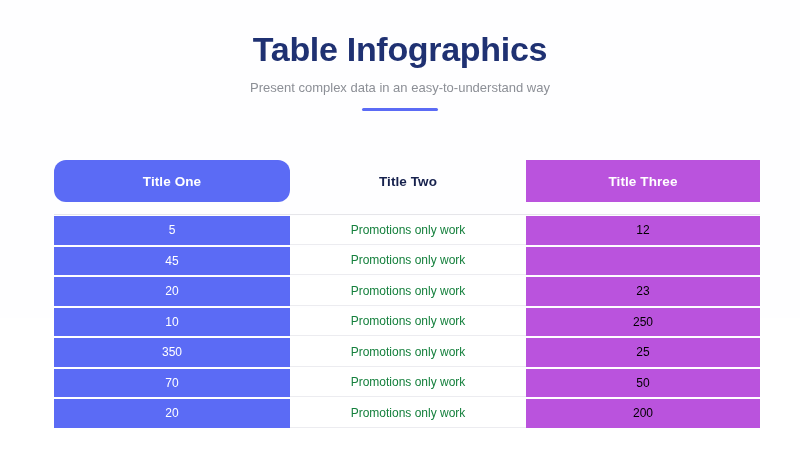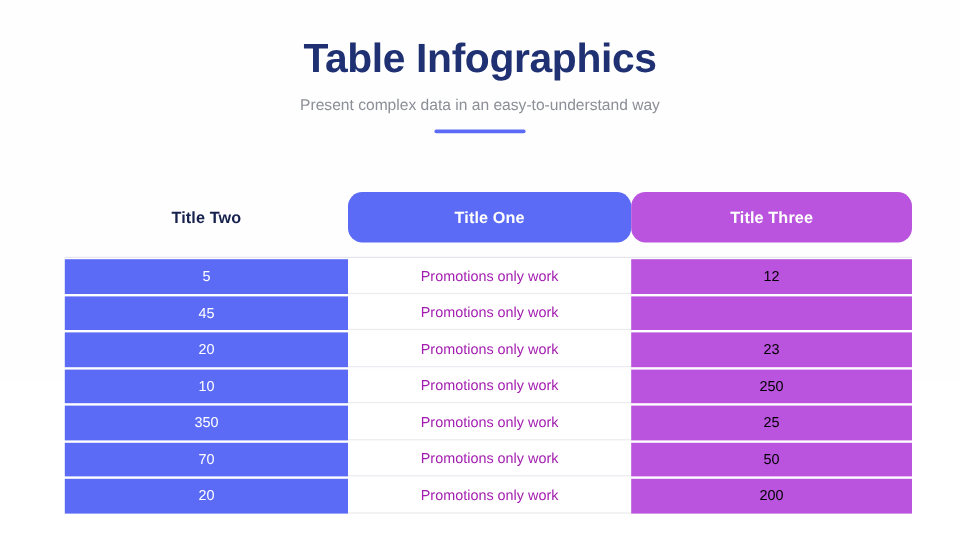--- a/index.html
+++ b/index.html
@@ -102,21 +102,21 @@
     color: #ffffff;
     border-radius: 12px;
   }
   .head-plain {
     background: transparent;
     color: #16214d;
   }
   .head-purple {
     background: #ba53dd;
     color: #ffffff;
-    border-radius: 12px;
+    border-radius: 0;
   }
 
   
   .body {
     border-top: 1px solid #e6e6ea;
     padding-top: 1px;
   }
 
   .body-row {
     height: 28.5px;
@@ -129,21 +129,21 @@
     font-size: 12px;
     font-weight: 400;
   }
 
   .cell-blue {
     background: #5b6bf5;
     color: #ffffff;
   }
   .cell-plain {
     background: #ffffff;
-    color: #a21caf;
+    color: #15803d;
     border-bottom: 1px solid #ececf0;
   }
   .cell-purple {
     background: #ba53dd;
     color: #000000;
   }
 </style>
 </head>
 <body>
 
@@ -151,22 +151,22 @@
 
   <div class="header">
     <h1 class="title">Table Infographics</h1>
     <p class="subtitle">Present complex data in an easy-to-understand way</p>
     <div class="accent-bar"></div>
   </div>
 
   <div class="table">
 
     <div class="row head-row">
+      <div class="cell c1 head-cell head-blue">Title One</div>
       <div class="cell c2 head-cell head-plain">Title Two</div>
-      <div class="cell c1 head-cell head-blue">Title One</div>
       <div class="cell c3 head-cell head-purple">Title Three</div>
     </div>
 
     <div class="body">
 
       <div class="row body-row">
         <div class="cell c1 body-cell cell-blue">5</div>
         <div class="cell c2 body-cell cell-plain">Promotions only work</div>
         <div class="cell c3 body-cell cell-purple">12</div>
       </div>

